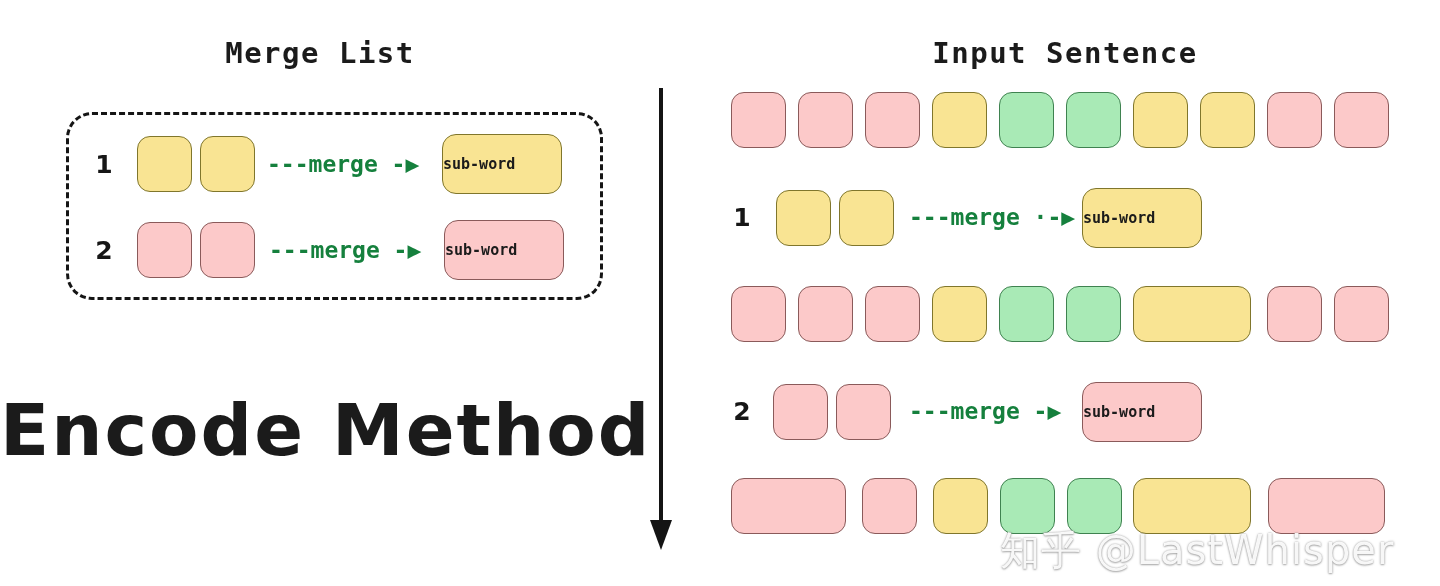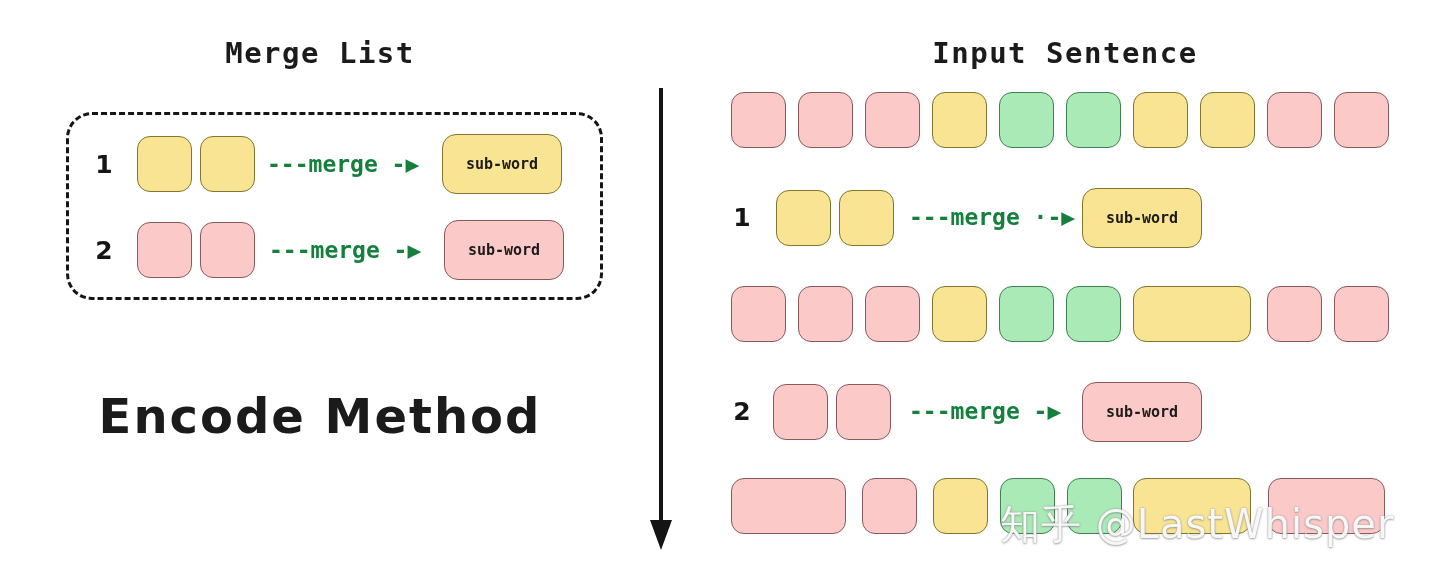--- a/index.html
+++ b/index.html
@@ -33,21 +33,21 @@
   #title-merge-list { left: 0; top: 36px; width: 640px; }
   #title-input-sentence { left: 690px; top: 36px; width: 750px; }
 
   #encode-method {
     position: absolute;
     left: 0;
     top: 388px;
     width: 640px;
     text-align: center;
     font-family: "DejaVu Sans", sans-serif;
-    font-size: 48px;
+    font-size: 72px;
     font-weight: 700;
     color: #1b1b1b;
     letter-spacing: 2px;
     white-space: nowrap;
   }
 
   
   #merge-list-box {
     position: absolute;
     left: 66px;
@@ -73,21 +73,20 @@
 
   
   .subword {
     position: absolute;
     box-sizing: border-box;
     border-radius: 14px;
     border-width: 1.8px;
     border-style: solid;
     display: flex;
     align-items: center;
-    justify-content: center;
     font-family: "DejaVu Sans Mono", monospace;
     font-size: 15px;
     font-weight: 700;
     color: #1b1b1b;
     letter-spacing: 0px;
     white-space: nowrap;
   }
   .sw-yellow { background: #f9e493; border-color: #80762c; }
   .sw-pink   { background: #fcc9c9; border-color: #8a5a5a; }
 
@@ -119,21 +118,21 @@
     left: 640px;
     top: 88px;
     width: 44px;
     height: 464px;
   }
 
   
   #watermark {
     position: absolute;
     left: 1000px;
-    top: 497px;
+    top: 523px;
     font-family: "DejaVu Sans", sans-serif;
     font-size: 40px;
     font-weight: 400;
     color: rgba(255,255,255,0.92);
     text-shadow: 0 0 2px rgba(140,140,140,0.85),
                  0 1px 2px rgba(120,120,120,0.55);
     white-space: nowrap;
     pointer-events: none;
     letter-spacing: 1px;
   }

